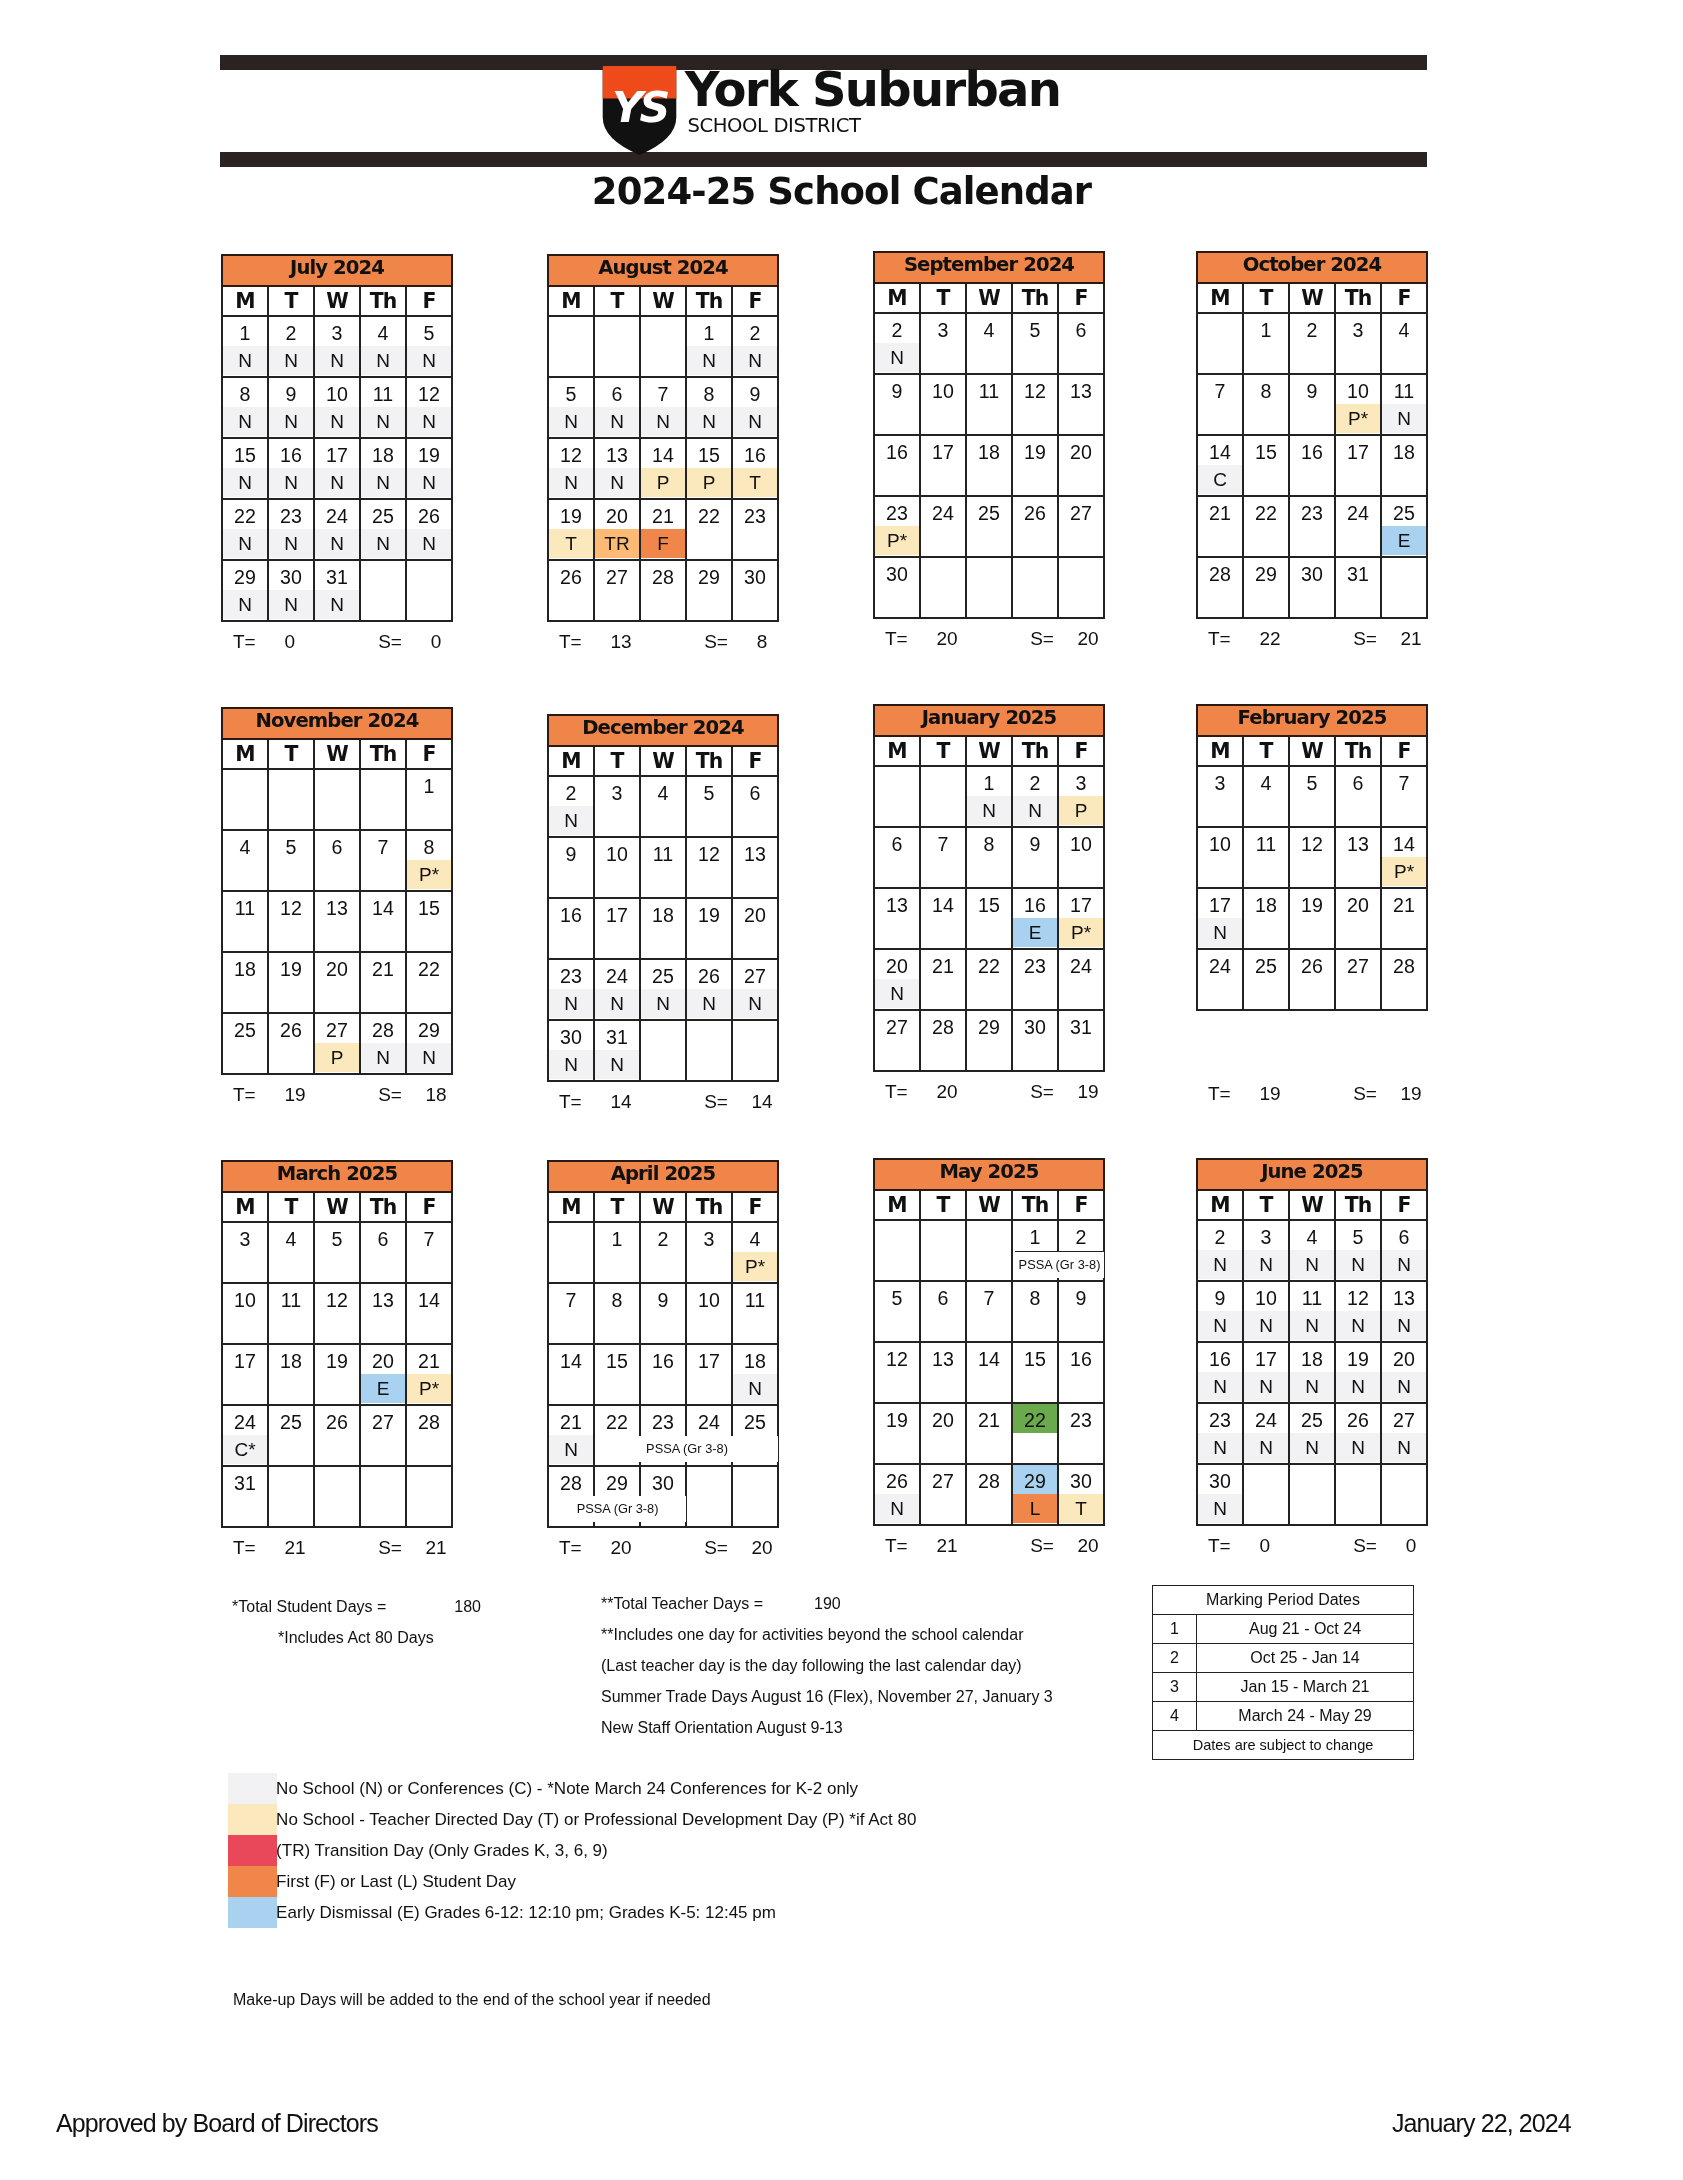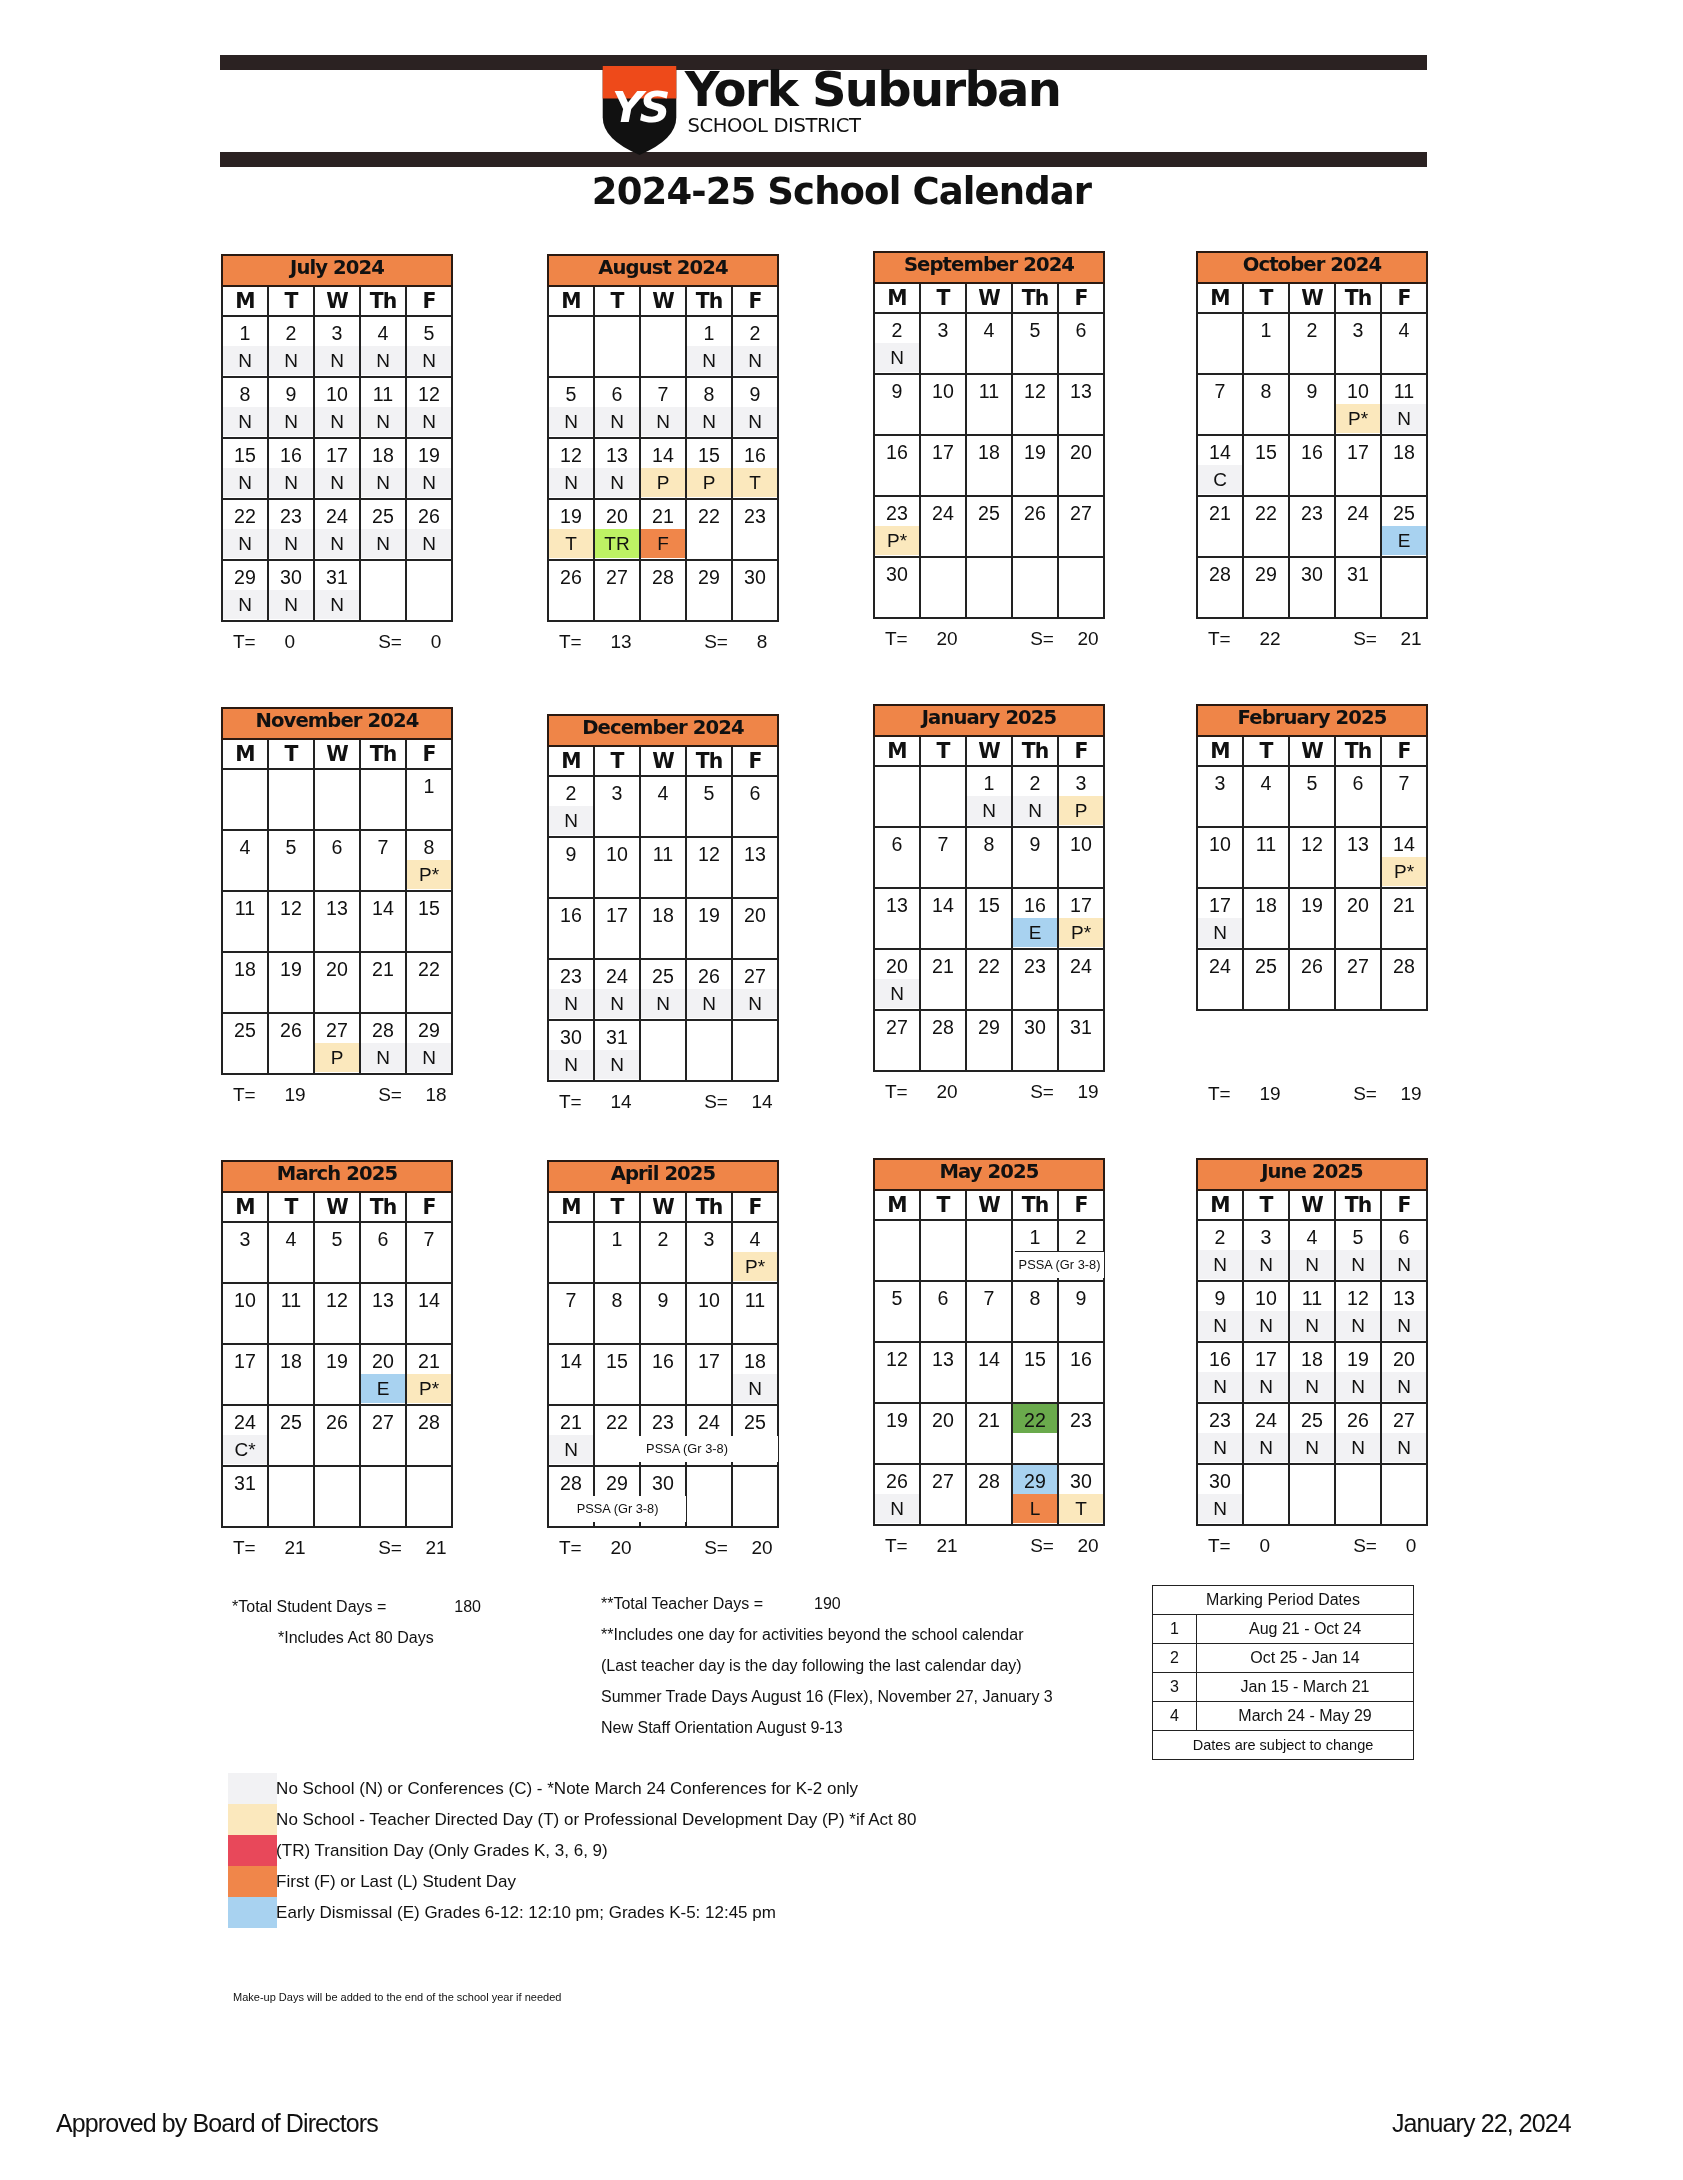--- a/index.html
+++ b/index.html
@@ -17,41 +17,41 @@
 
   .cal{position:absolute;width:232px;}
   .cal table{border-collapse:collapse;width:232px;table-layout:fixed;}
   .cal .mh{background:#ef8548;height:29px;border:2.1px solid #2a1a12;text-align:center;font-weight:bold;font-size:19.6px;font-family:"DejaVu Sans","Liberation Sans",sans-serif;letter-spacing:-0.9px;}
   .cal th{height:28px;border:2.1px solid #222;font-size:20.4px;font-weight:bold;font-family:"DejaVu Sans","Liberation Sans",sans-serif;letter-spacing:-0.9px;padding:0;}
   .cal td{height:59px;border:2.1px solid #222;padding:0;vertical-align:top;text-align:center;position:relative;}
   .cal td .d{display:block;height:29px;line-height:32px;font-size:19.6px;}
   .cal td .c{display:block;height:29px;line-height:29px;font-size:19px;}
   .c.N,.c.C{background:#f2f2f4;}
   .c.P,.c.T{background:#fbe8bd;}
-  .c.TR{background:#bef264;}
+  .c.TR{background:#fdba74;}
   .c.F,.c.L{background:#f0864a;}
   .c.E{background:#a8d2f0;}
   .d.G{background:#6aaa4c;}
   .d.Eb{background:#a8d2f0;}
   .pssa{font-size:12.8px;white-space:nowrap;line-height:25.6px;}
   .totals{display:flex;font-size:19px;margin-top:8.5px;height:25.6px;}
   .totals span{display:inline-block;}
   .totals .tl{width:43px;padding-left:12px;}
   .totals .tv{width:94px;padding-left:8.5px;}
   .totals .sl{width:41px;}
   .totals .sv{width:34px;text-align:center;}
 
   .notes{position:absolute;font-size:16px;line-height:31px;}
   .mp{position:absolute;left:1152px;top:1585px;border-collapse:collapse;width:262px;font-size:16px;}
   .mp td{border:1.7px solid #222;text-align:center;height:28px;padding:0;}
   .legend{position:absolute;left:228px;top:1773px;}
   .legend .row{display:flex;align-items:center;height:31px;}
   .legend .sw{width:49px;height:31px;}
   .legend .lt{font-size:17px;margin-left:-0.9px;}
-  .makeup{position:absolute;left:233px;top:1991px;font-size:11px;}
+  .makeup{position:absolute;left:233px;top:1991px;font-size:16px;}
   .footer{position:absolute;top:2109px;font-size:25px;letter-spacing:-0.9px;}
 </style>
 </head>
 <body>
 
 <div class="bar top"></div>
 <div class="bar bot"></div>
 
 <div class="logo">
   <div class="shield">

